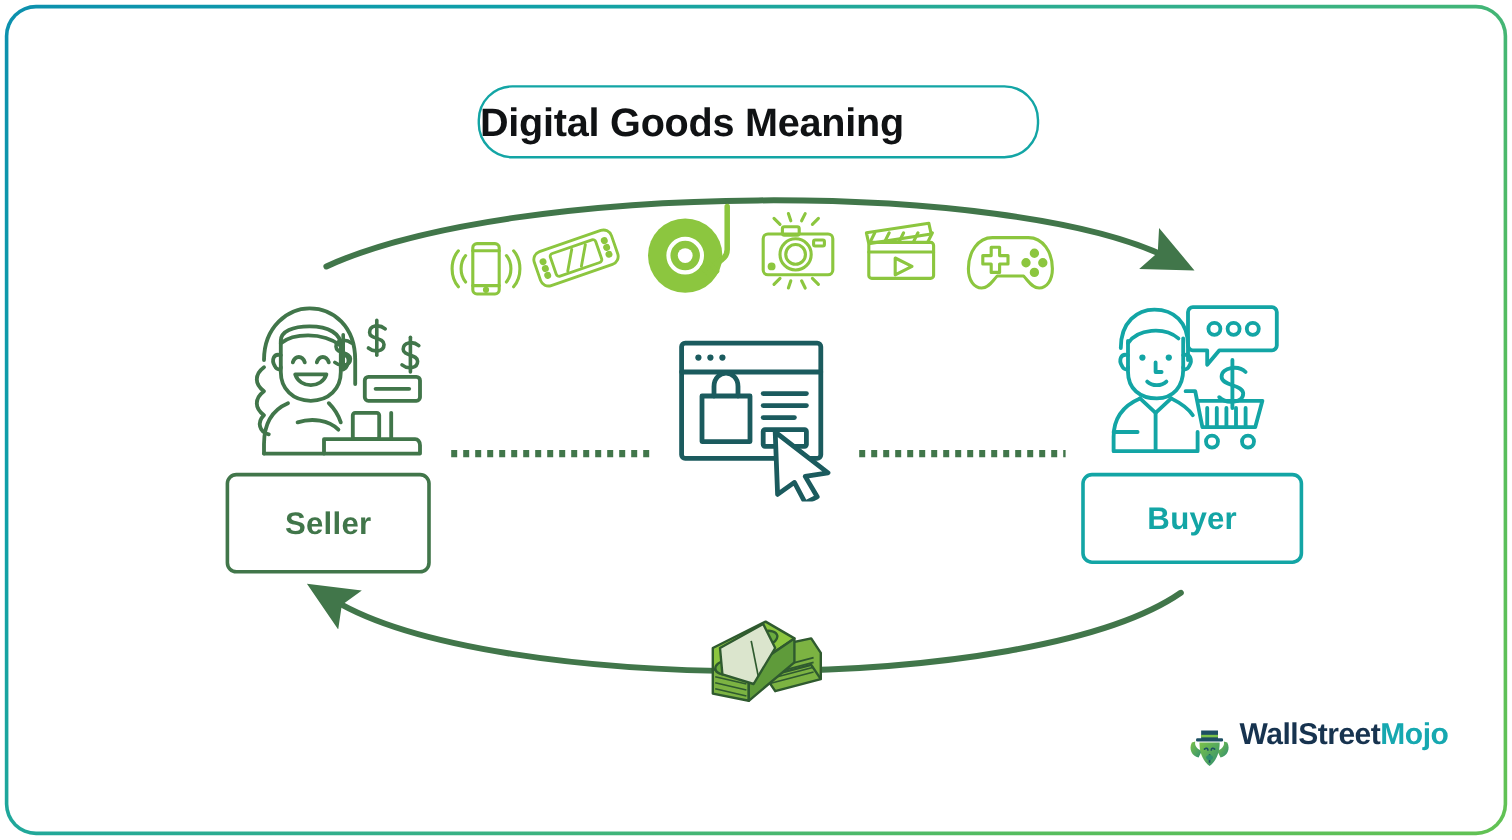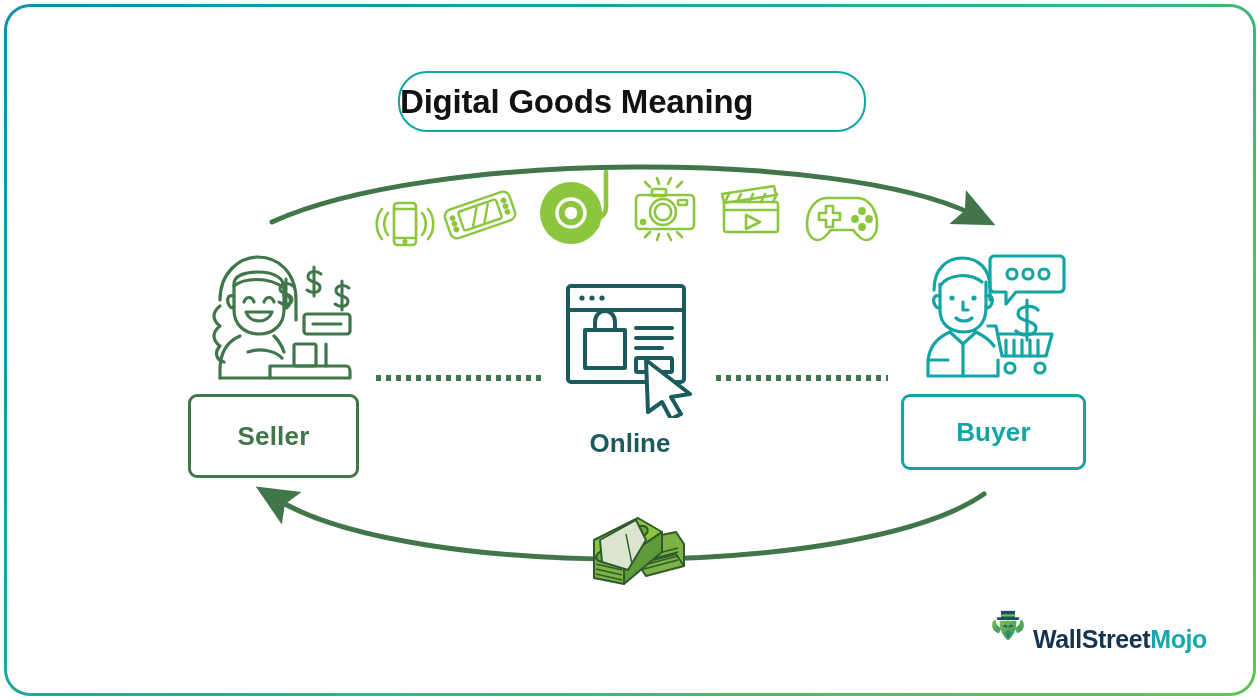--- a/index.html
+++ b/index.html
@@ -101,21 +101,21 @@
     font-weight: bold;
     color: #1b5b5e;
   }
 
   
   #logo {
     position: absolute;
     left: 989px; top: 598px;
     width: 218px; height: 56px;
     display: flex;
-    align-items: flex-end;
+    align-items: flex-start;
   }
   #logo-text {
     font-size: 25px;
     font-weight: bold;
     letter-spacing: -0.4px;
     margin-left: 6px;
     white-space: nowrap;
   }
   #logo-text .ws { color: #17334f; }
   #logo-text .mj { color: #16a8b0; }
@@ -375,21 +375,20 @@
   </div>
 
   <div id="seller-box" class="actor-box">
     <span class="actor-label">Seller</span>
   </div>
 
   <div id="buyer-box" class="actor-box">
     <span class="actor-label">Buyer</span>
   </div>
 
-  <div id="online-label">Online</div>
 
   <div id="logo">
     <svg width="54" height="54" viewBox="0 0 54 54">
       <defs>
         <linearGradient id="bullgrad" x1="0" y1="0" x2="1" y2="1">
           <stop offset="0%" stop-color="#7cc24a"></stop>
           <stop offset="100%" stop-color="#2f8f6f"></stop>
         </linearGradient>
       </defs>
 

